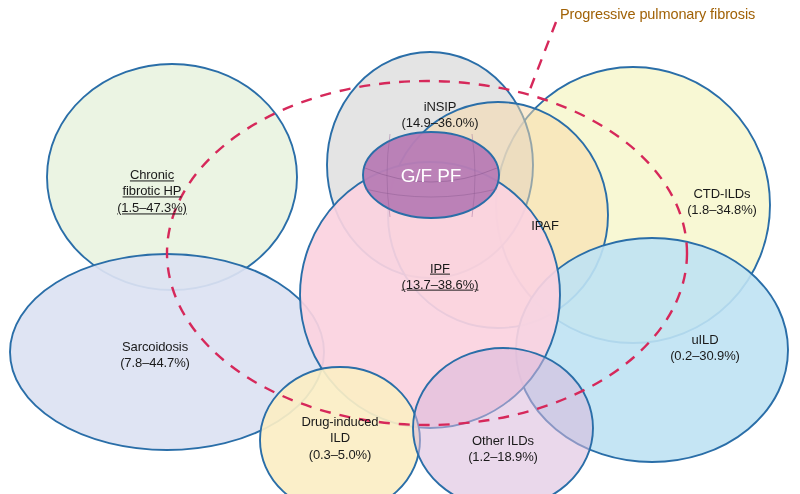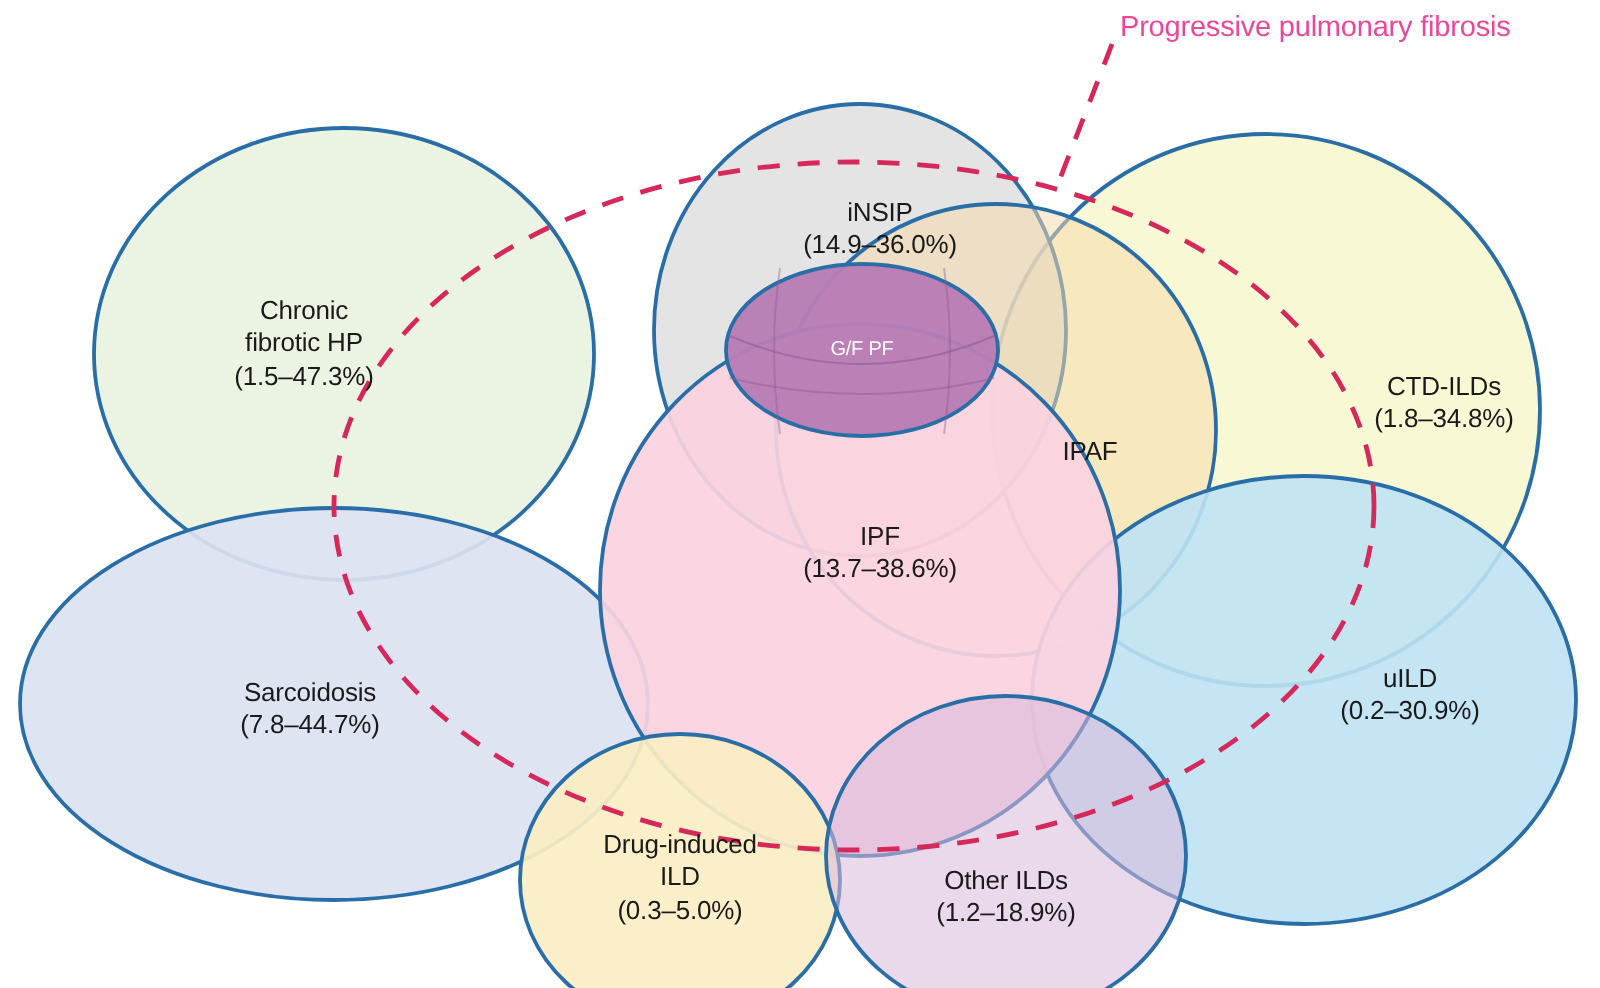--- a/index.html
+++ b/index.html
@@ -56,25 +56,25 @@
     line-height: 1.26;
     letter-spacing: -0.1px;
     white-space: nowrap;
     pointer-events: none;
     transform: translate(-50%, -50%);
   }
   .lbl .nm { display: block; }
   .lbl .pct { display: block; }
   .lbl.core-lbl {
     color: #ffffff;
-    font-size: 10px;
+    font-size: 19px;
   }
   .ppf-label {
     position: absolute;
-    color: #ec4899;
+    color: #a16207;
     font-size: 14.5px;
     white-space: nowrap;
     letter-spacing: -0.1px;
     transform: translate(0, -50%);
   }
 </style>
 </head>
 <body>
 
 <div id="stage">
@@ -107,21 +107,21 @@
 
     <ellipse class="ppf-outline" cx="427" cy="253" rx="260" ry="172"></ellipse>
 
     <path class="ppf-leader" d="M 556 22 L 529 92"></path>
   </svg>
 
   <div class="ppf-label" style="left:560px; top:14px;">
     <span>Progressive pulmonary fibrosis</span>
   </div>
 
-  <div class="lbl" style="left:152px; top:172px;">
+  <div class="lbl" style="left:152px; top:192px;text-decoration:underline;">
     <span class="nm">Chronic</span>
     <span class="nm">fibrotic HP</span>
     <span class="pct">(1.5–47.3%)</span>
   </div>
 
   <div class="lbl" style="left:440px; top:115px;">
     <span class="nm">iNSIP</span>
     <span class="pct">(14.9–36.0%)</span>
   </div>
 
@@ -131,21 +131,21 @@
   </div>
 
   <div class="lbl core-lbl" style="left:431px; top:176px;">
     <span class="nm">G/F PF</span>
   </div>
 
   <div class="lbl" style="left:545px; top:226px;">
     <span class="nm">IPAF</span>
   </div>
 
-  <div class="lbl" style="left:440px; top:277px;">
+  <div class="lbl" style="left:440px; top:277px;text-decoration:underline;">
     <span class="nm">IPF</span>
     <span class="pct">(13.7–38.6%)</span>
   </div>
 
   <div class="lbl" style="left:705px; top:348px;">
     <span class="nm">uILD</span>
     <span class="pct">(0.2–30.9%)</span>
   </div>
 
   <div class="lbl" style="left:155px; top:355px;">

